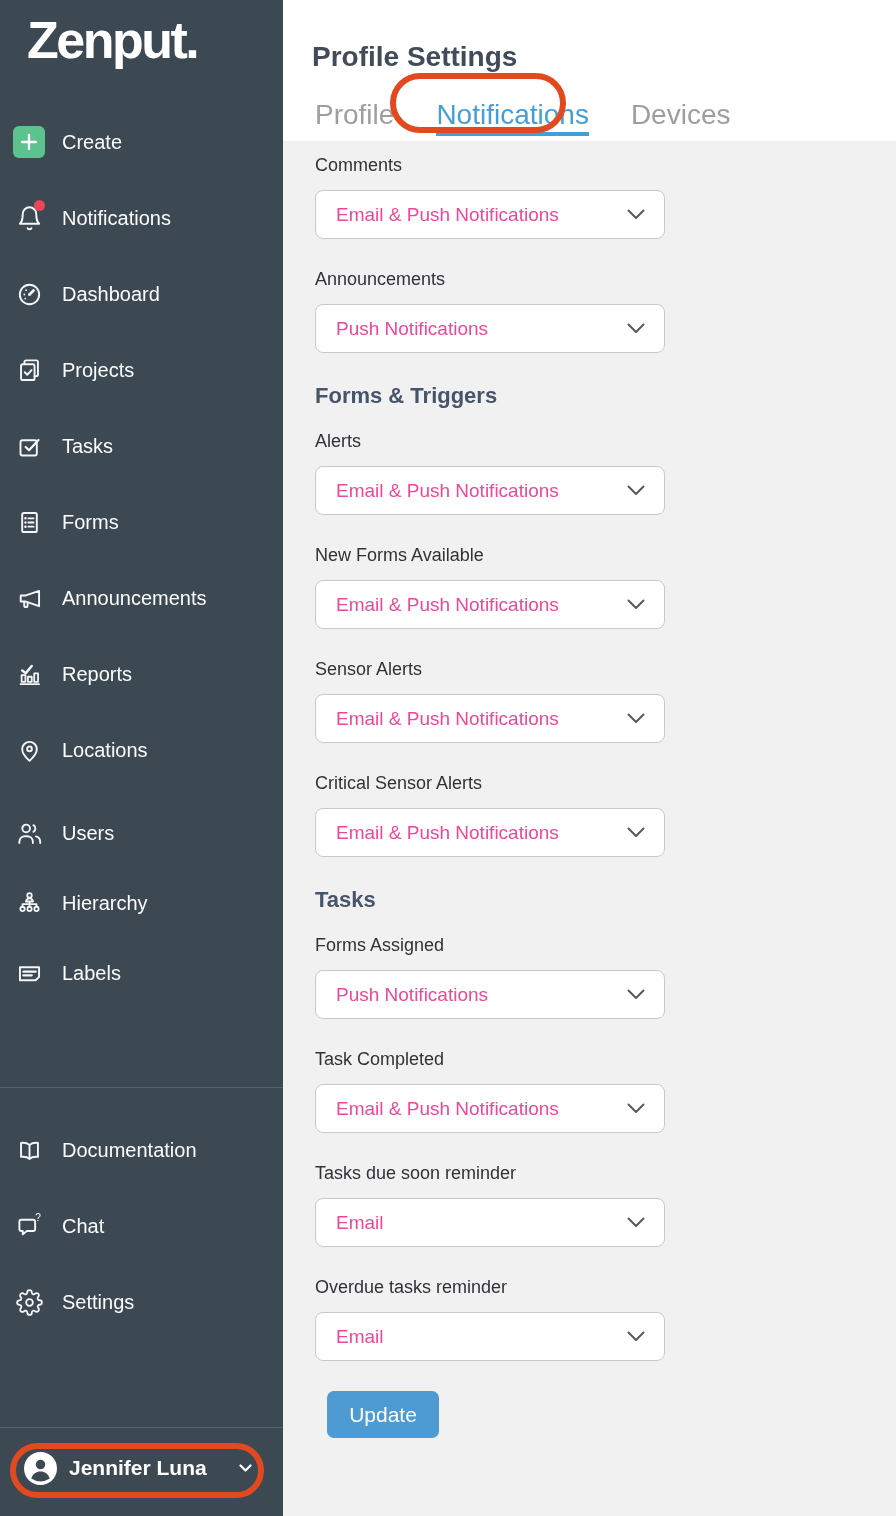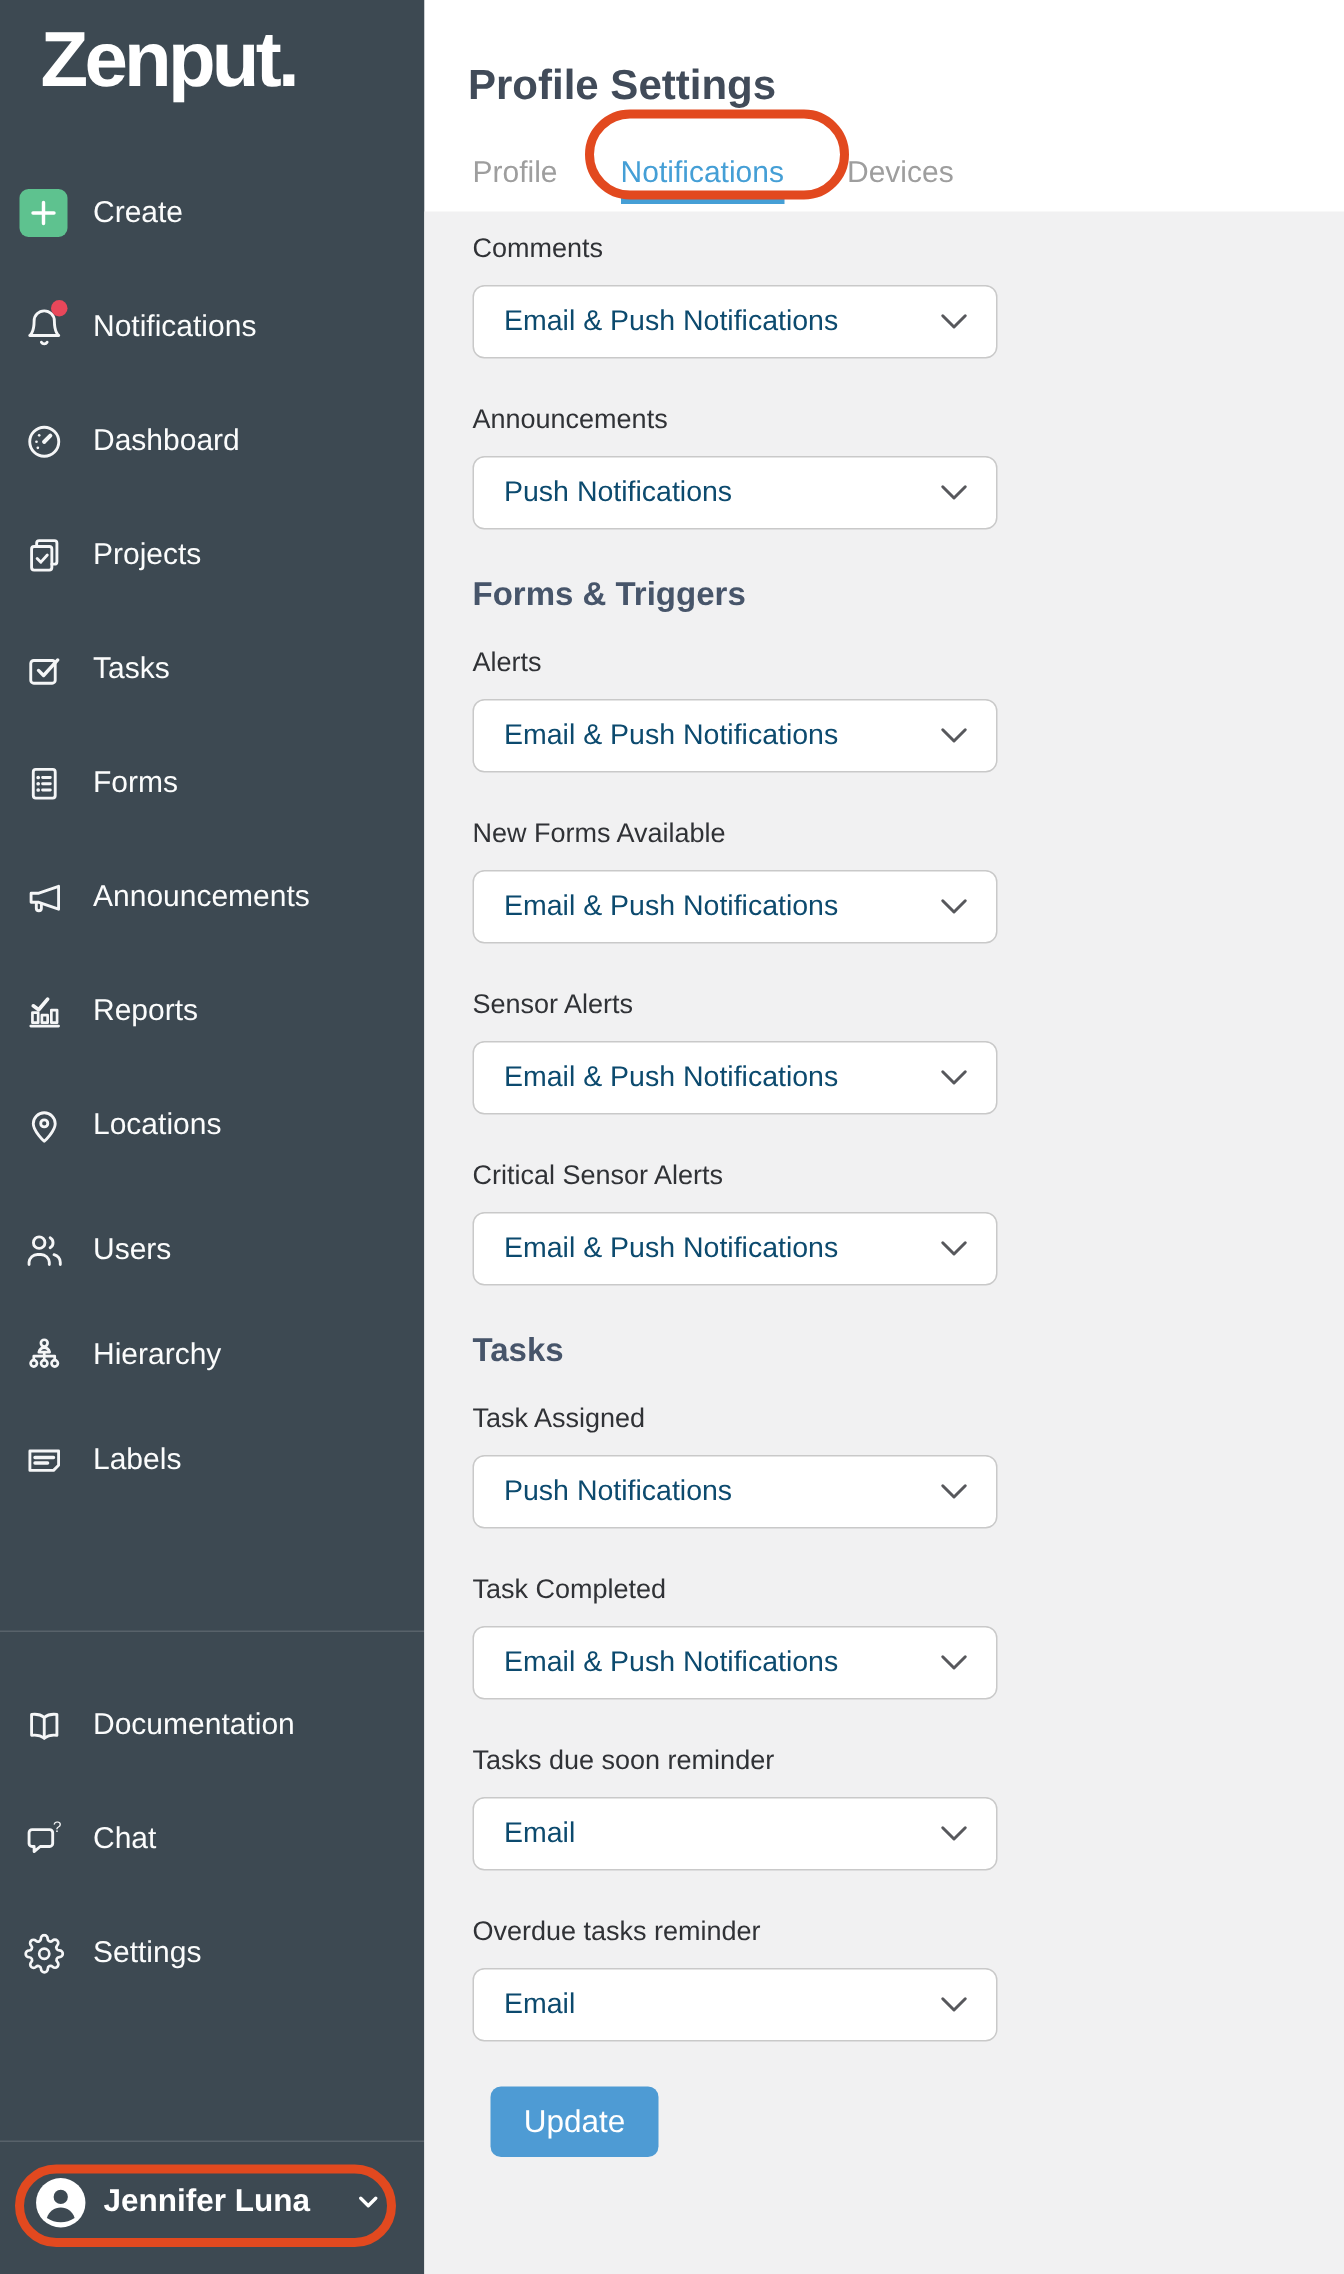--- a/index.html
+++ b/index.html
@@ -21,31 +21,31 @@
   .sb-divider { position:absolute; left:0; right:0; height:0; border-top:1px solid rgba(255,255,255,0.14); }
   .d1 { top:1087px; } .d2 { top:1427px; }
   .user-row { position:absolute; top:1433px; left:0; right:0; height:70px; display:flex; align-items:center; padding-left:23px; cursor:pointer; }
   .user-name { margin-left:11px; font-size:21px; font-weight:700; color:#ffffff; }
   .user-chevron { margin-left:auto; margin-right:31px; display:flex; }
 
   
   .main { position:relative; flex:1; background:#ffffff; }
   .page-title { padding:20px 0 0 29px; font-size:28px; line-height:36px; font-weight:700; color:#414b59; }
   .tabs { display:flex; margin:28px 0 0 32px; gap:42px; }
-  .tab { font-size:20px; line-height:24px; color:#9e9e9e; padding-bottom:5px; cursor:pointer; }
+  .tab { font-size:28px; line-height:24px; color:#9e9e9e; padding-bottom:5px; cursor:pointer; }
   .tab.active { color:#459fd6; border-bottom:4px solid #459fd6; }
 
   .content { position:absolute; top:141px; left:0; right:0; bottom:0; background:#f1f1f2; padding:14px 0 0 32px; box-sizing:border-box; }
   .section { margin-bottom:16px; }
   .section-heading { margin:0 0 22px; font-size:22px; line-height:26px; font-weight:700; color:#47556a; }
   .field-label { font-size:18px; line-height:21px; color:#303236; margin:0 0 14px; }
   .selectbox { width:350px; height:49px; background:#ffffff; border:1px solid #c9c9c9; border-radius:8px;
                display:flex; align-items:center; justify-content:space-between; padding:0 19px 0 20px;
                box-sizing:border-box; margin-bottom:30px; cursor:pointer; }
-  .selectbox .val { font-size:19px; color:#0c4a6e; white-space:nowrap; }
+  .selectbox .val { font-size:19px; color:#ec4899; white-space:nowrap; }
   .update-btn { display:block; margin:24px 0 0 12px; width:112px; height:47px; background:#4e9bd4; color:#ffffff;
                 font-size:21px; font-family:inherit; border:none; border-radius:7px; cursor:pointer; }
 
   
   .annotation { position:absolute; border:6px solid #e2491f; box-sizing:border-box; pointer-events:none; z-index:5; }
   .ann-tab { left:107px; top:73px; width:176px; height:60px; border-radius:32px; }
   .ann-user { left:10px; top:1443px; width:254px; height:55px; border-radius:30px; }
 
   svg { display:block; }
 </style>
@@ -347,21 +347,21 @@
                 </svg>
               </span>
           </div>
         </div>
       </section>
 
       <section class="section">
         <h2 class="section-heading">Tasks</h2>
 
         <div class="field">
-          <p class="field-label">Task Assigned</p>
+          <p class="field-label">Forms Assigned</p>
           <div class="selectbox">
             <span class="val">Push Notifications</span>
             <span>
                 <svg width="18" height="11" viewBox="0 0 18 11" fill="none" stroke="#57585c" stroke-width="2" stroke-linecap="round" stroke-linejoin="round">
                   <path d="M1.5 1.5L9 9l7.5-7.5"></path>
                 </svg>
               </span>
           </div>
         </div>
 

